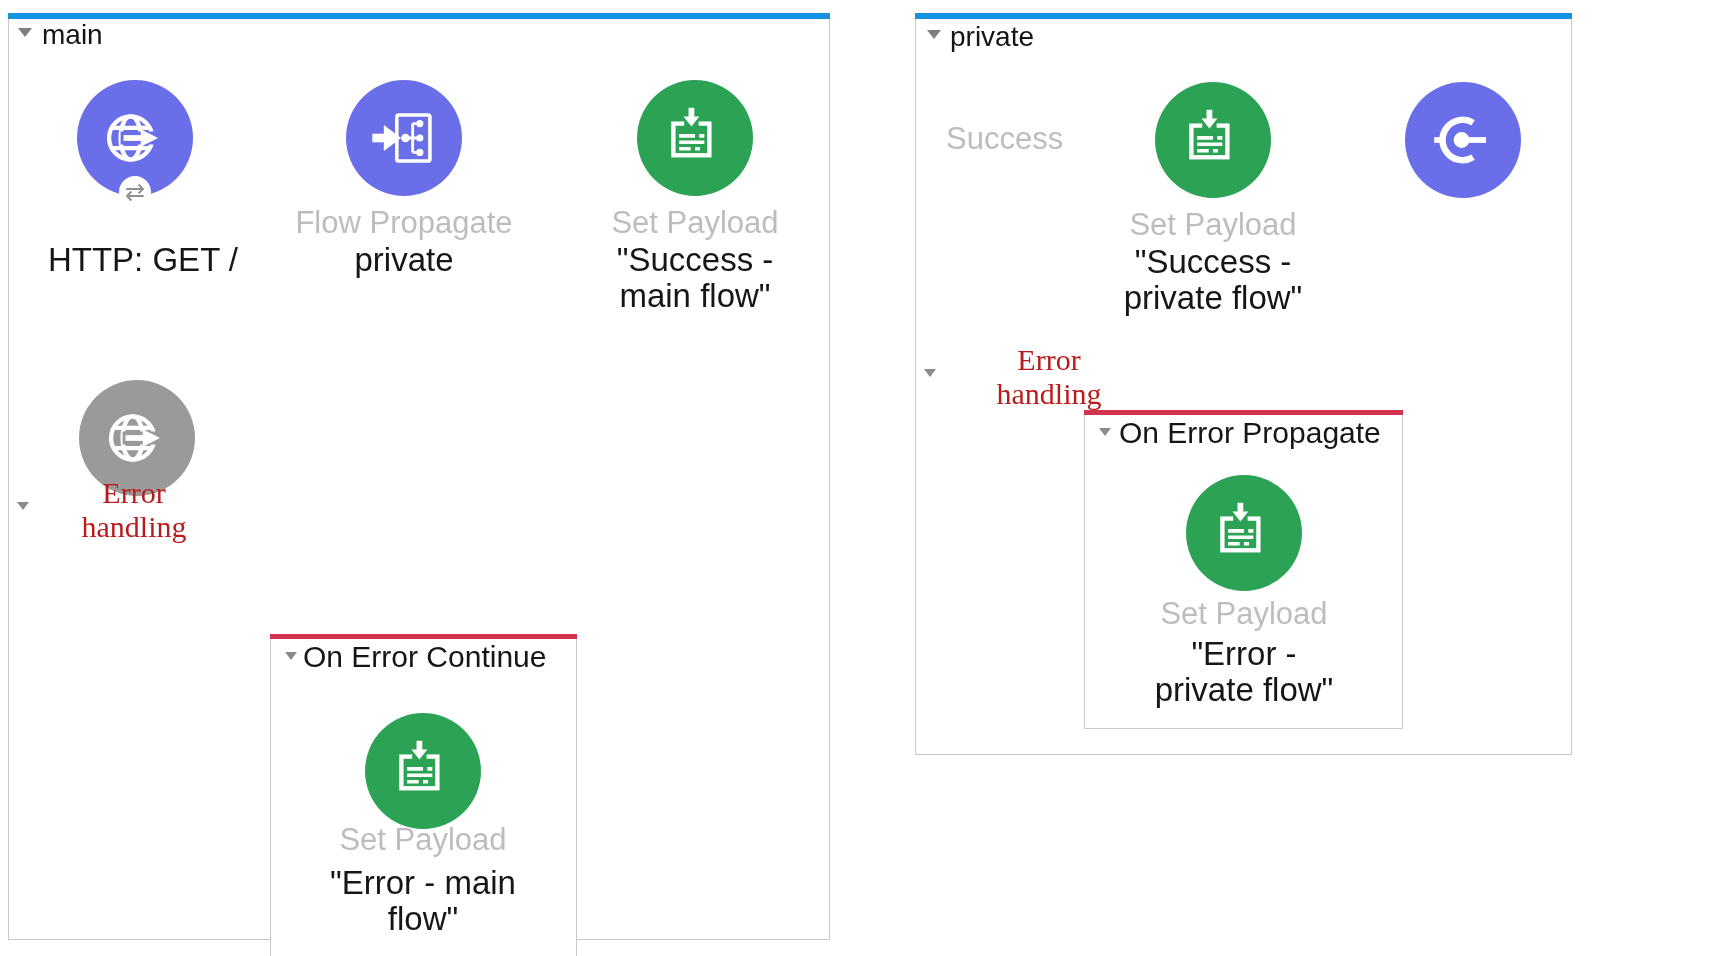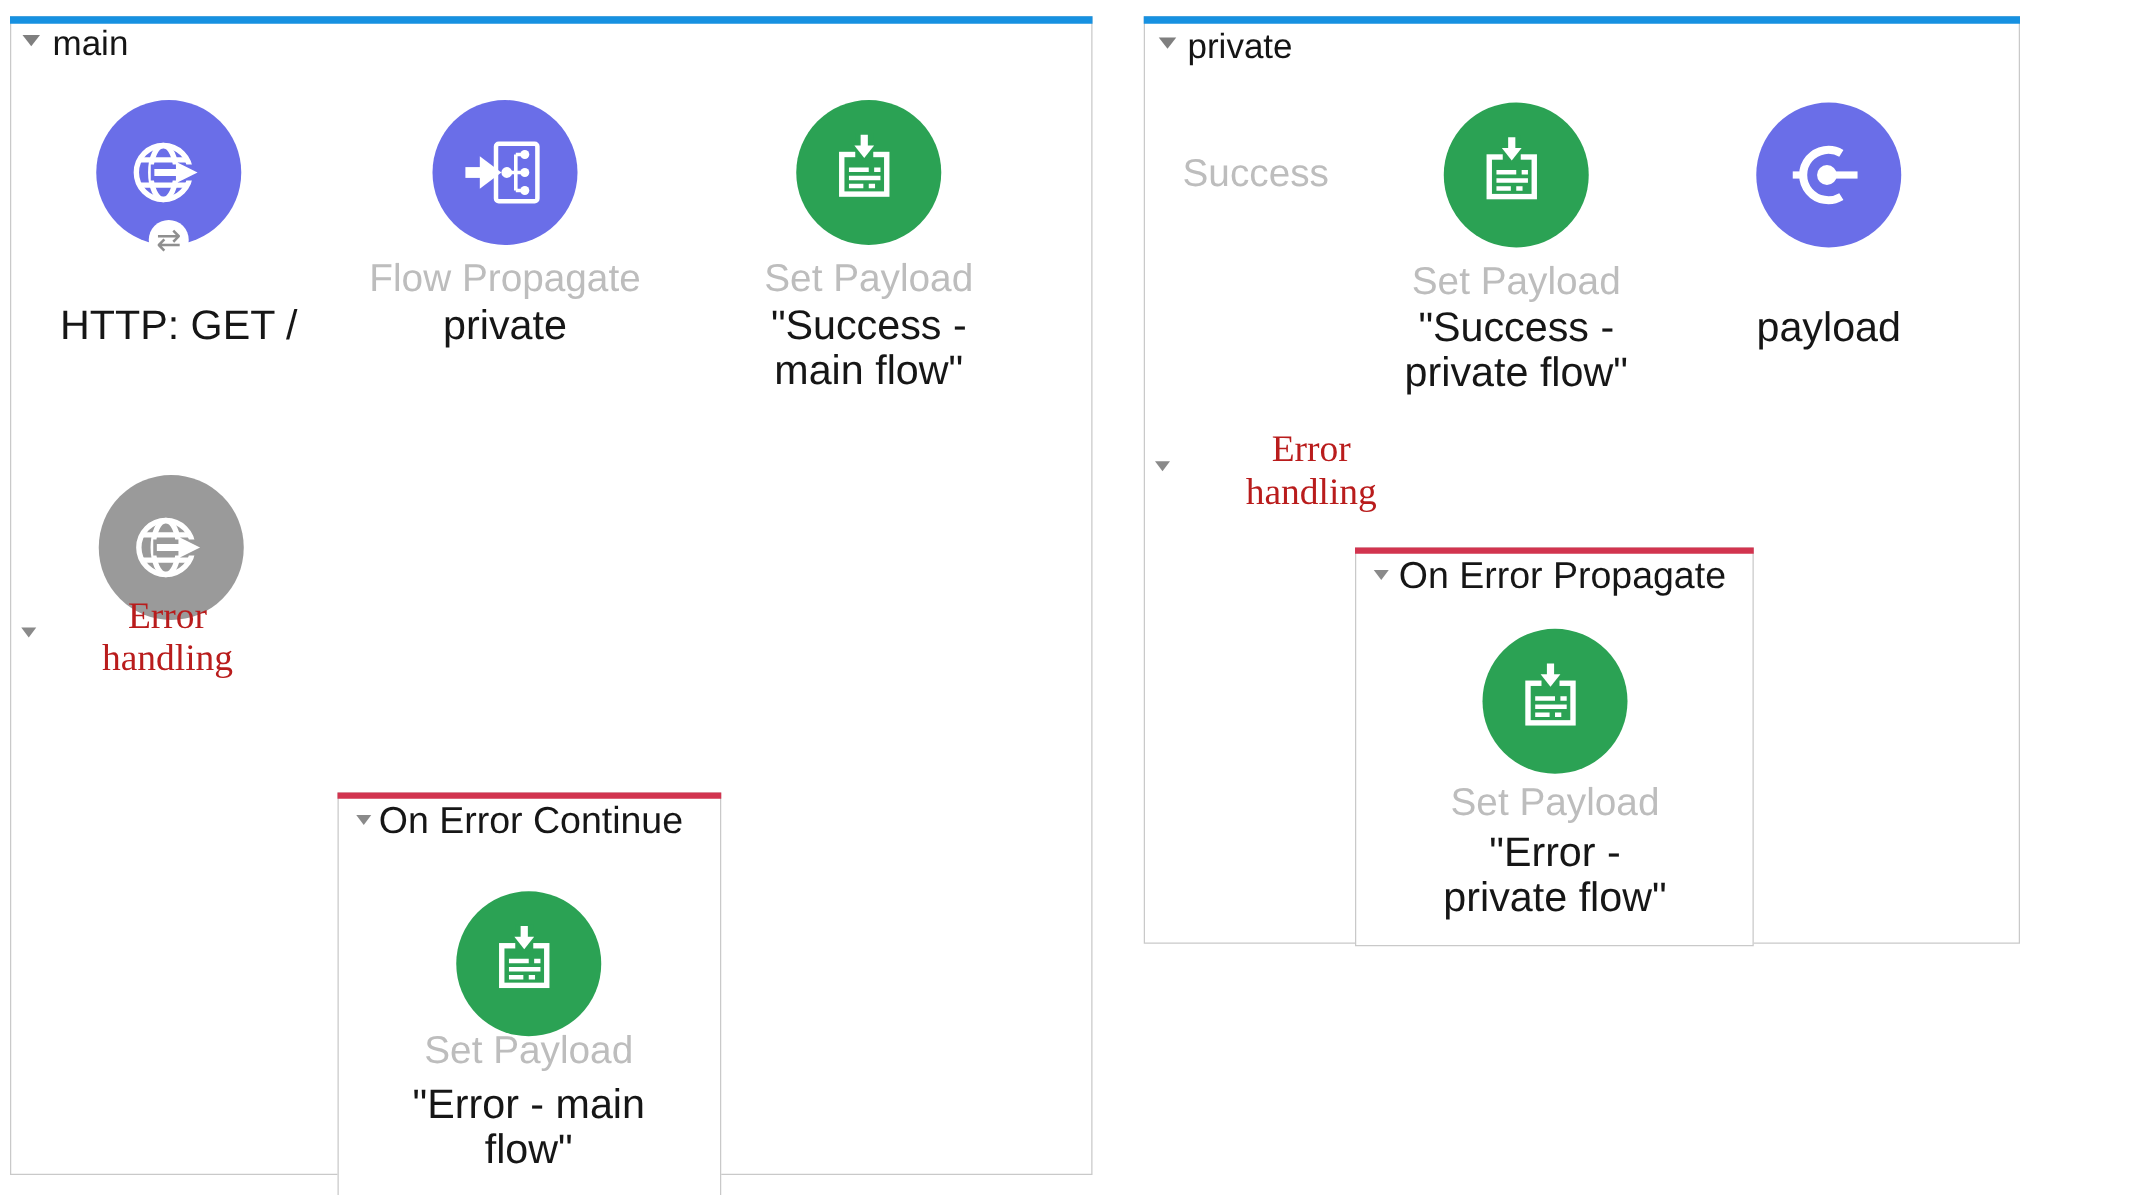--- a/index.html
+++ b/index.html
@@ -1,19 +1,19 @@
 <!DOCTYPE html>
 <html><head>
 <meta charset="utf-8">
 <style>
   html,body{margin:0;padding:0;background:#fff;}
   .canvas{position:relative;width:1720px;height:956px;background:#ffffff;
           font-family:"Liberation Sans",sans-serif;overflow:hidden;}
   .overlay{position:absolute;left:0;top:0;pointer-events:none;}
-  .flow{position:absolute;border:1px solid #c9c9c9;background:#fff;padding-left:44px;}
+  .flow{position:absolute;border:1px solid #c9c9c9;background:#fff;}
   .topbar{position:absolute;top:-1px;left:-1px;right:-1px;height:6px;background:#1791e1;}
   .tri{position:absolute;width:0;height:0;border-left:7px solid transparent;
        border-right:7px solid transparent;border-top:9px solid #7f7f7f;}
   .tri.small{border-left-width:6px;border-right-width:6px;border-top-width:8px;border-top-color:#8a8a8a;}
   .flow-title{position:absolute;font-size:28px;color:#151515;}
   .node{position:absolute;width:116px;height:116px;border-radius:50%;
         display:flex;align-items:center;justify-content:center;}
   .node.purple{background:#6a6ee8;}
   .node.green{background:#2ba254;}
   .node.gray{background:#9a9a9a;}
@@ -164,27 +164,26 @@
 private flow"</div>
 
     <div class="node purple" style="left:489px;top:68px;">
       <svg viewBox="0 0 100 100">
         <path d="M 64 26 A 28 28 0 1 0 64 74" fill="none" stroke="#fff" stroke-width="9"></path>
         <rect x="10" y="46" width="14" height="8" fill="#fff"></rect>
         <circle cx="48" cy="50" r="11" fill="#fff"></circle>
         <rect x="48" y="46" width="34" height="8" fill="#fff"></rect>
       </svg>
     </div>
-    <div class="node-sub" style="left:397px;top:230px;">payload</div>
 
     <div class="tri small" style="left:8px;top:355px;"></div>
     <div class="eh-label" style="left:13px;top:329px;">Error
 handling</div>
 
-    <div class="handler-box" style="left:168px;top:424px;width:317px;height:317px;">
+    <div class="handler-box" style="left:168px;top:396px;width:317px;height:317px;">
       <div class="handler-topbar"></div>
       <div class="tri small" style="left:14px;top:17px;"></div>
       <div class="box-title" style="left:34px;top:5px;">On Error Propagate</div>
       <div class="node green" style="left:101px;top:64px;">
         <svg viewBox="0 0 100 100">
           <rect x="20" y="30" width="50" height="44" fill="none" stroke="#fff" stroke-width="6"></rect>
           <line x1="45" y1="6" x2="45" y2="36" stroke="#2ba254" stroke-width="20"></line>
           <line x1="45" y1="8" x2="45" y2="22" stroke="#fff" stroke-width="8"></line>
           <polygon points="34,20 56,20 45,34" fill="#fff"></polygon>
           <path d="M28,47 H50 M56,47 H63 M28,56 H63 M28,65 H44 M50,65 H57" stroke="#fff" stroke-width="5"></path>

